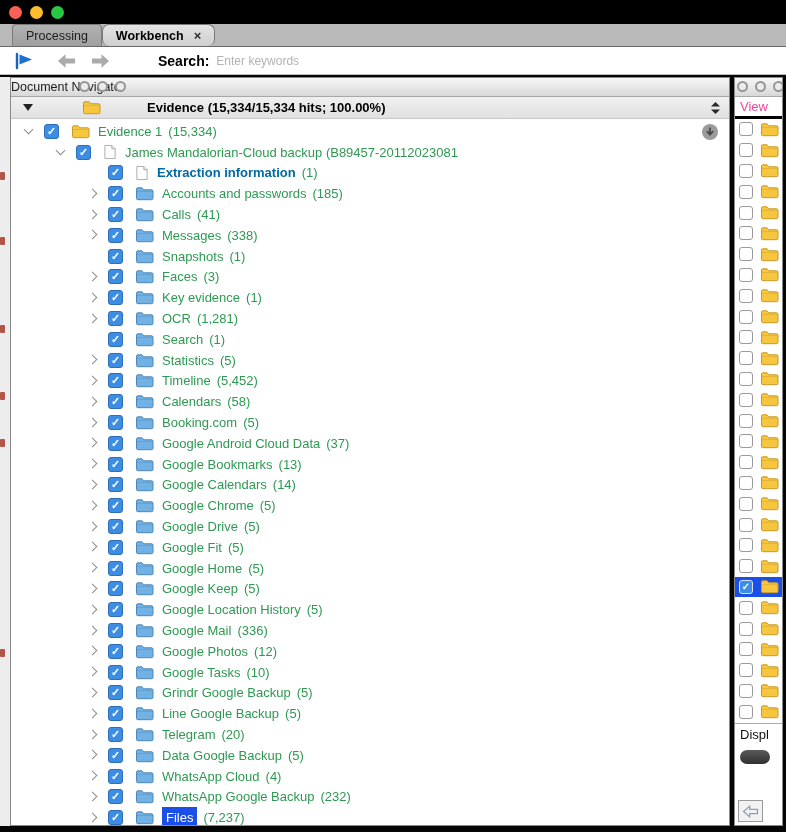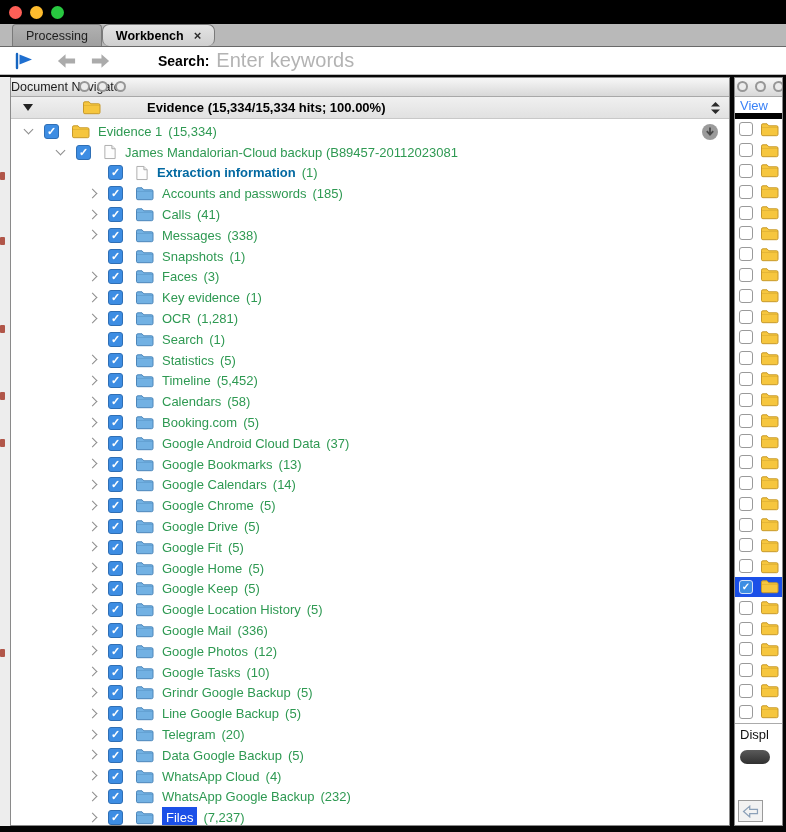--- a/index.html
+++ b/index.html
@@ -21,21 +21,21 @@
   .tab.active{background:linear-gradient(#e4e4e4,#cfcfcf);font-weight:700;color:#000;border-radius:7px;}
   .closex{margin-left:10px;font-weight:700;color:#2c2c2c;font-size:13px;line-height:1;}
 
   
   .toolbar{height:28px;background:#fff;border-bottom:1px solid #bcbcbc;display:flex;align-items:center;padding-left:12px;}
   .tb-icon{display:flex;align-items:center;justify-content:center;flex:none;}
   .flagic{width:26px;margin-right:16px;}
   .navarrow{width:24px;margin-right:10px;}
   .navarrow.fwd{margin-right:46px;}
   .search-label{font-size:14px;font-weight:700;color:#000;margin-right:7px;white-space:nowrap;}
-  .search-input{border:none;outline:none;font-size:20px;width:280px;color:#3b82f6;font-family:"Liberation Sans",sans-serif;background:transparent;}
+  .search-input{border:none;outline:none;font-size:12px;width:280px;color:#3b82f6;font-family:"Liberation Sans",sans-serif;background:transparent;}
   .search-input::placeholder{color:#b3b3b3;}
 
   
   .main{position:absolute;top:75px;left:0;right:0;bottom:0;background:#050505;display:flex;padding:2px 0 6px 0;}
   .left-strip{width:10px;background:#ededed;position:relative;flex:none;}
   .mark{position:absolute;left:0;width:5px;height:8px;border-radius:1px;background:#a63b2b;opacity:.85;}
 
   .left-panel{width:720px;flex:none;background:#fff;border:1px solid #8a8a8a;display:flex;flex-direction:column;overflow:hidden;}
   .panel-header{height:19px;background:linear-gradient(#f7f7f7,#d8d8d8);border-bottom:1px solid #a8a8a8;position:relative;display:flex;align-items:center;justify-content:flex-start;font-size:12.5px;color:#1c1c1c;flex:none;}
   .hdr-circles{position:absolute;top:3px;display:flex;gap:7px;}
@@ -56,21 +56,21 @@
   .cbx{width:15px;height:15px;border-radius:3px;background:var(--cbxblue);border:1px solid #2f6fb5;color:#fff;font-size:11px;font-weight:700;display:flex;align-items:center;justify-content:center;margin-right:12px;flex:none;line-height:1;}
   .ticon{margin-right:8px;display:flex;flex:none;}
   .lname{color:var(--green);}
   .lname.emph{color:#0369a1;font-weight:700;}
   .lname.sel{background:var(--selblue);color:#fff;padding:16px 4px;border-radius:1px;}
   .lcount{color:var(--green);margin-left:6px;}
   .dl-badge{position:absolute;right:10px;top:2px;display:flex;}
 
   .gap{width:4px;flex:none;}
   .right-panel{flex:1;background:#fff;border:1px solid #8a8a8a;margin-right:3px;display:flex;flex-direction:column;overflow:hidden;position:relative;}
-  .rp-title{height:22px;display:flex;align-items:center;padding-left:5px;font-size:13px;color:#3b82f6;border-bottom:6px solid #000000;flex:none;white-space:nowrap;}
+  .rp-title{height:22px;display:flex;align-items:center;padding-left:5px;font-size:13px;color:#ec4899;border-bottom:3px solid #000000;flex:none;white-space:nowrap;}
   .rp-rows{height:604px;overflow:hidden;flex:none;}
   .rp-row{height:20.8px;display:flex;align-items:center;padding-left:4px;white-space:nowrap;}
   .rp-row.rsel{background:var(--selblue);}
   .rp-cbx{width:14px;height:14px;border:1px solid #9a9a9a;border-radius:3px;background:#fff;margin-right:7px;flex:none;display:flex;align-items:center;justify-content:center;font-size:10px;color:#fff;line-height:1;}
   .rp-row.rsel .rp-cbx{background:var(--cbxblue);border-color:#d5e2f8;font-weight:700;}
   .rp-folder{display:flex;flex:none;}
   .rp-display{border-top:1px solid #ababab;font-size:13px;color:#111;padding:3px 0 3px 5px;white-space:nowrap;}
   .rp-tool{width:30px;height:14px;border-radius:7px;background:linear-gradient(#5a5a5a,#303030);margin:5px 0 0 5px;}
   .rp-back{position:absolute;left:3px;bottom:3px;width:25px;height:22px;border:1px solid #9a9a9a;background:#f2f2f2;display:flex;align-items:center;justify-content:center;}
 </style>

